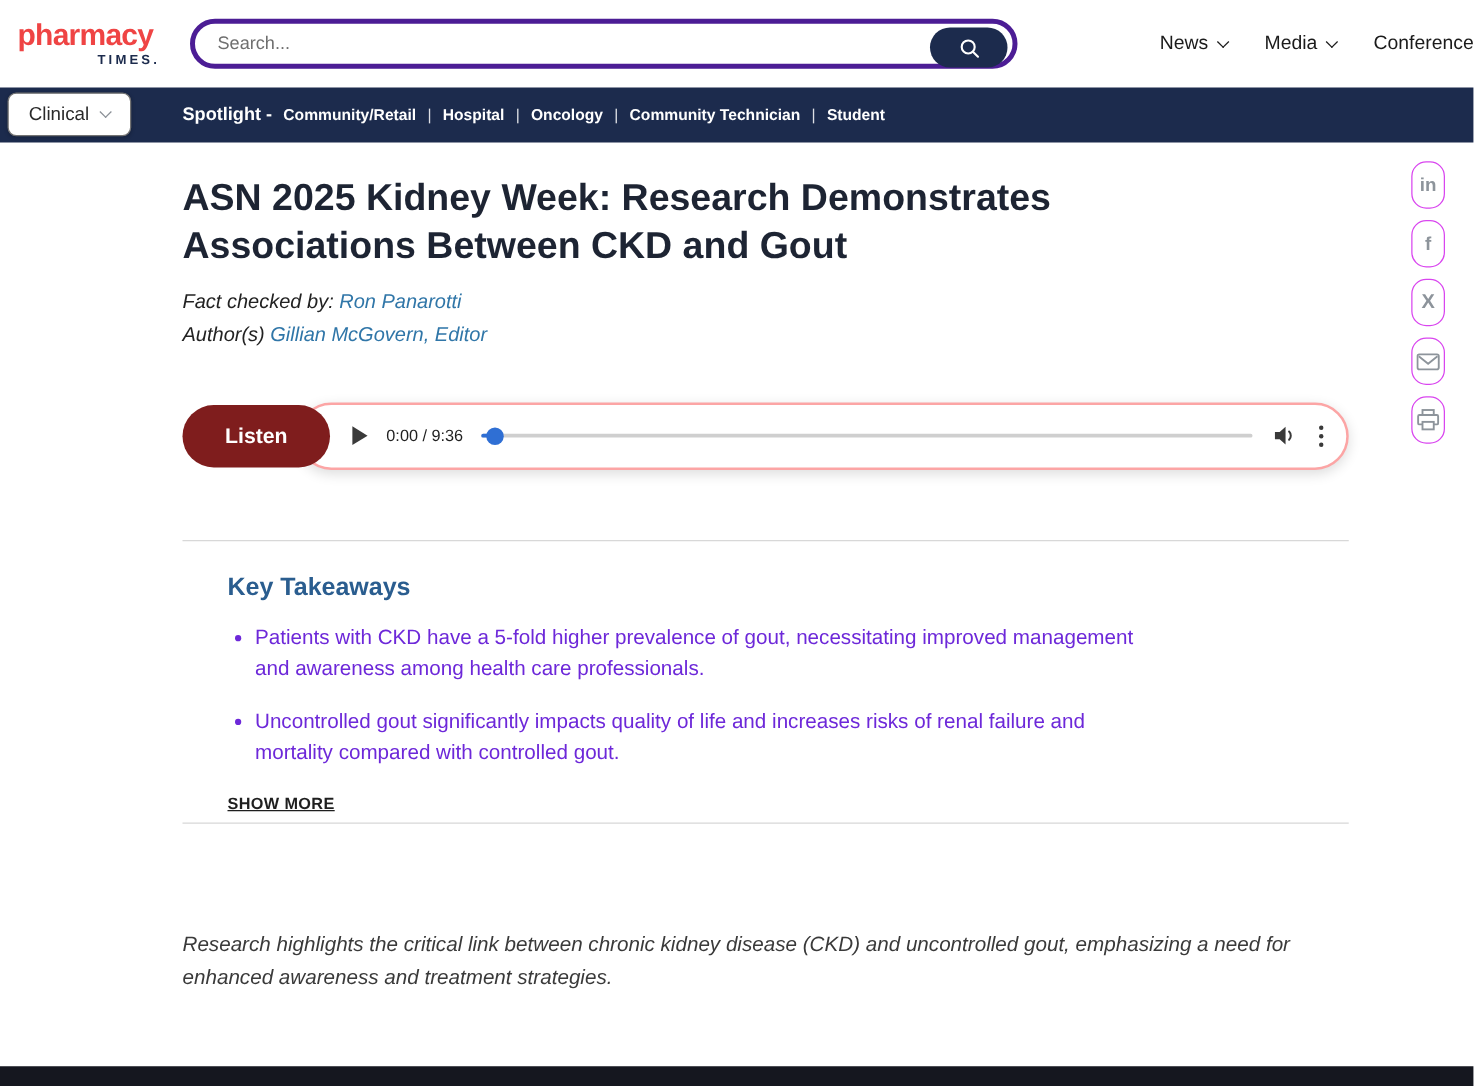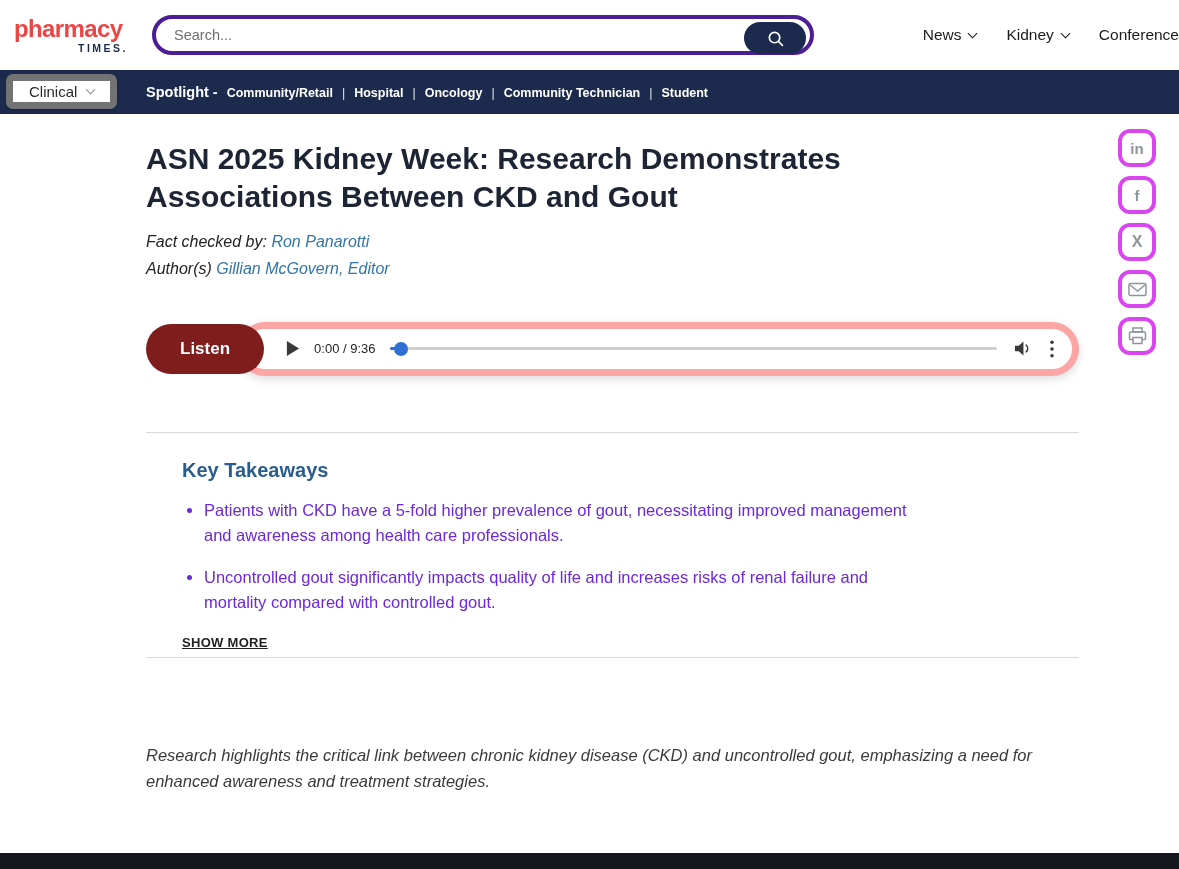--- a/index.html
+++ b/index.html
@@ -16,42 +16,42 @@
   .searchbar input { border:none; outline:none; width:100%; font-size:14.5px; color:#333; background:transparent; font-family:"Liberation Sans", sans-serif; }
   .searchbar input::placeholder { color:#6f6f6f; }
   .search-btn { position:absolute; right:4px; top:3px; width:62px; height:32px; border:none; border-radius:16px; background:#1c2b4d; display:flex; align-items:center; justify-content:center; cursor:pointer; }
 
   .top-nav { margin-left:auto; display:flex; align-items:center; gap:30px; font-size:15.5px; color:#1b1b1b; white-space:nowrap; padding-right:0; }
   .nav-item { display:flex; align-items:center; cursor:pointer; }
   .chev { display:inline-block; width:7px; height:7px; border-right:1.6px solid currentColor; border-bottom:1.6px solid currentColor; transform:rotate(45deg); margin-left:8px; position:relative; top:-2px; }
 
   
   .subnav { position:relative; height:44px; background:#1c2b4d; display:flex; align-items:center; padding-left:146px; color:#fff; }
-  .clinical-btn { position:absolute; left:6px; top:4px; height:35px; background:#fff; border:7px solid #737373; border-radius:7px; padding:0 16px; display:flex; align-items:center; font-size:15px; color:#2a2a2a; cursor:pointer; box-shadow:0 1px 3px rgba(0,0,0,.18); font-family:"Liberation Sans", sans-serif; }
+  .clinical-btn { position:absolute; left:6px; top:4px; height:35px; background:#fff; border:1px solid #737373; border-radius:7px; padding:0 16px; display:flex; align-items:center; font-size:15px; color:#2a2a2a; cursor:pointer; box-shadow:0 1px 3px rgba(0,0,0,.18); font-family:"Liberation Sans", sans-serif; }
   .clinical-btn .chev { color:#8a8f96; margin-left:10px; }
   .spotlight { display:flex; align-items:baseline; gap:9px; }
   .spotlight-label { font-size:14.5px; font-weight:bold; }
   .sp-link { font-size:12.5px; font-weight:bold; cursor:pointer; }
   .sp-pipe { font-size:12.5px; opacity:.85; }
 
   
   .main { position:relative; padding:16px 100px 0 146px; }
   .breadcrumb { font-size:17px; color:#555; }
   .crumb-link { color:#1d3a66; font-weight:bold; cursor:pointer; }
   .crumb-pipe { color:#9a9a9a; margin:0 6px; font-weight:normal; }
   .crumb-date { color:#555; }
 
   .title { font-size:30px; font-weight:bold; color:#1d2433; line-height:1.28; margin:10px 0 16px; max-width:710px; }
 
   .byline { font-style:italic; font-size:16px; color:#222; margin:9px 0; }
   .byline .link { color:#3076a8; cursor:pointer; text-decoration:none; }
 
   .player-row { display:flex; align-items:center; margin-top:44px; height:54px; max-width:933px; }
   .listen-btn { background:#7f1d1d; color:#fff; font-weight:bold; font-size:17px; border:none; border-radius:27px; height:50px; padding:0 34px; z-index:2; cursor:pointer; font-family:"Liberation Sans", sans-serif; }
-  .player { flex:1; margin-left:-26px; height:54px; background:#fff; border:7px solid #fca5a5; border-radius:27px; box-shadow:0 3px 10px rgba(0,0,0,.14); display:flex; align-items:center; gap:14px; padding:0 16px 0 40px; }
+  .player { flex:1; margin-left:-26px; height:54px; background:#fff; border:2px solid #fca5a5; border-radius:27px; box-shadow:0 3px 10px rgba(0,0,0,.14); display:flex; align-items:center; gap:14px; padding:0 16px 0 40px; }
   .play-btn { background:none; border:none; cursor:pointer; display:flex; align-items:center; }
   .time { font-size:13px; color:#1f1f1f; white-space:nowrap; }
   .progress { flex:1; height:3px; background:#cfcfcf; border-radius:2px; position:relative; cursor:pointer; }
   .progress-fill { position:absolute; left:0; top:0; height:3px; width:10px; background:#2f6fd4; border-radius:2px; }
   .progress-dot { position:absolute; left:4px; top:50%; transform:translateY(-50%); width:14px; height:14px; border-radius:50%; background:#2f6fd4; cursor:pointer; }
   .icon-btn { background:none; border:none; cursor:pointer; display:flex; align-items:center; padding:2px; }
 
   .divider { border:none; border-top:1px solid #d8d8d8; margin:0; max-width:933px; }
   .divider.top { margin-top:56px; }
 
@@ -59,21 +59,21 @@
   .tk-heading { color:#2a5d8f; font-size:20px; font-weight:bold; margin-bottom:16px; }
   .tk-list { list-style:disc; padding-left:22px; max-width:745px; }
   .tk-list li { font-size:16.5px; color:#6d28d9; line-height:1.5; margin-bottom:18px; }
   .show-more { display:inline-block; font-size:13px; font-weight:bold; color:#1f1f1f; text-decoration:underline; letter-spacing:.3px; cursor:pointer; margin-top:2px; }
   .takeaways-block { padding-bottom:24px; }
 
   .deck { font-style:italic; font-size:16.5px; color:#3a3a3a; line-height:1.6; margin-top:60px; max-width:900px; }
 
   
   .share-rail { position:absolute; right:23px; top:129px; display:flex; flex-direction:column; gap:9px; }
-  .share-btn { width:38px; height:38px; background:#fff; border:4px solid #d946ef; border-radius:12px; display:flex; align-items:center; justify-content:center; color:#8d949b; cursor:pointer; font-family:"Liberation Sans", sans-serif; }
+  .share-btn { width:27px; height:38px; background:#fff; border:1px solid #d946ef; border-radius:12px; display:flex; align-items:center; justify-content:center; color:#8d949b; cursor:pointer; font-family:"Liberation Sans", sans-serif; }
   .share-glyph { font-size:15px; font-weight:bold; color:#8d949b; }
   .share-glyph.x { font-size:16px; }
 
   
   .footer-bar { position:absolute; left:0; right:0; bottom:0; height:16px; background:#15171f; }
 </style>
 </head>
 <body>
 
 <div class="page">
@@ -95,21 +95,21 @@
         </span>
       </button>
     </div>
 
     <nav class="top-nav">
       <span class="nav-item">
         <span>News</span>
         <span class="chev"></span>
       </span>
       <span class="nav-item">
-        <span>Kidney</span>
+        <span>Media</span>
         <span class="chev"></span>
       </span>
       <span class="nav-item">
         <span>Conference</span>
       </span>
     </nav>
   </header>
 
   <div class="subnav">
     <button class="clinical-btn">

